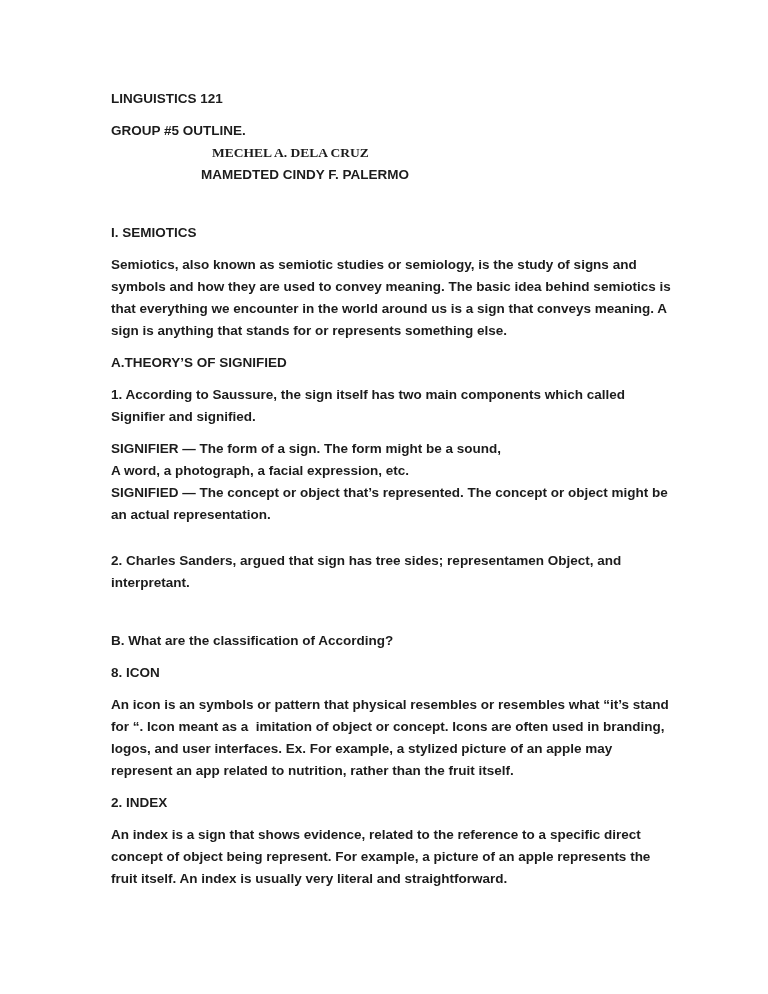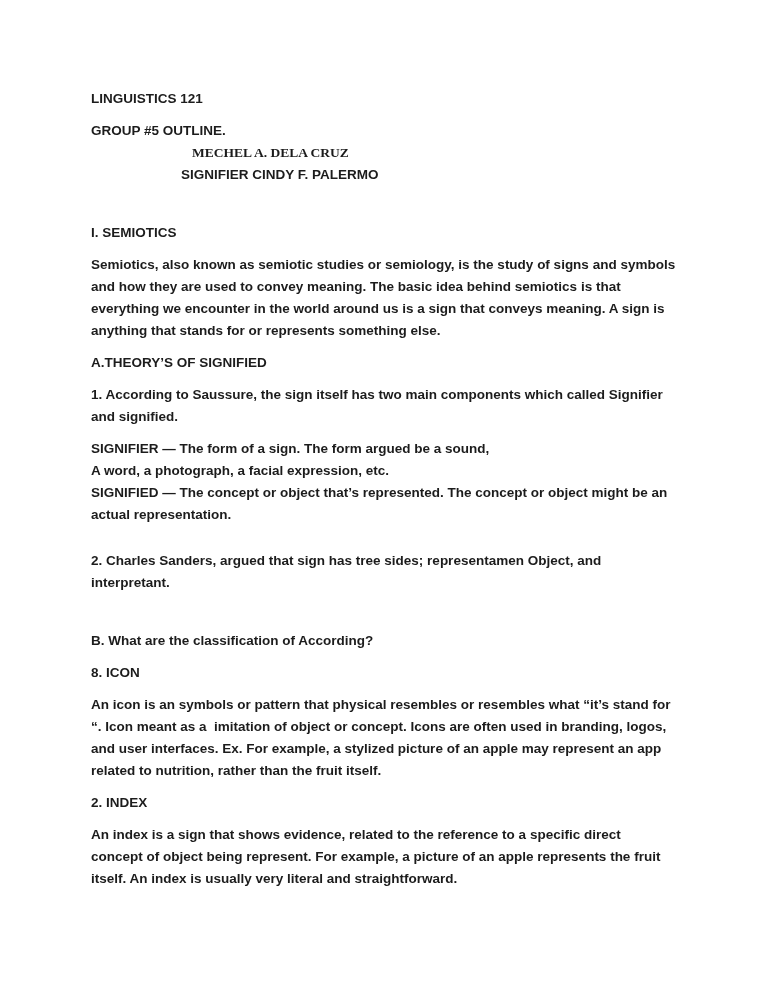--- a/index.html
+++ b/index.html
@@ -13,50 +13,51 @@
     font-family: "Liberation Sans", "DejaVu Sans", sans-serif;
     font-weight: bold;
     color: #1c1c1c;
     padding: 88px 92px 60px 91px;
     overflow: hidden;
   }
   .line, .para, .heading {
     font-size: 13.5px;
     line-height: 22px;
     white-space: pre-wrap;
+    margin-left: 20px;
   }
   .heading { margin-bottom: 0; }
   .gap-sm { margin-top: 10px; }
   .gap-md { margin-top: 24px; }
   .gap-lg { margin-top: 36px; }
   .indent-1 { padding-left: 101px; font-family: Liberation Serif, serif; }
   .indent-2 { padding-left: 90px; }
 </style>
 </head>
 <body>
 
 <div class="page">
 
   <div class="line">LINGUISTICS 121</div>
 
   <div class="line gap-sm">GROUP #5 OUTLINE.</div>
 
   <div class="line indent-1">MECHEL A. DELA CRUZ</div>
-  <div class="line indent-2">SIGNIFIER CINDY F. PALERMO</div>
+  <div class="line indent-2">MAMEDTED CINDY F. PALERMO</div>
 
   <div class="heading gap-lg">I. SEMIOTICS</div>
 
   <div class="para gap-sm">Semiotics, also known as semiotic studies or semiology, is the study of signs and symbols and how they are used to convey meaning. The basic idea behind semiotics is that everything we encounter in the world around us is a sign that conveys meaning. A sign is anything that stands for or represents something else.</div>
 
   <div class="heading gap-sm">A.THEORY’S OF SIGNIFIED</div>
 
   <div class="para gap-sm">1. According to Saussure, the sign itself has two main components which called Signifier and signified.</div>
 
   <div class="gap-sm">
-    <div class="line">SIGNIFIER — The form of a sign. The form argued be a sound,</div>
+    <div class="line">SIGNIFIER — The form of a sign. The form might be a sound,</div>
     <div class="line">A word, a photograph, a facial expression, etc.</div>
     <div class="line">SIGNIFIED — The concept or object that’s represented. The concept or object might be an actual representation.</div>
   </div>
 
   <div class="para gap-md">2. Charles Sanders, argued that sign has tree sides; representamen Object, and interpretant.</div>
 
   <div class="heading gap-lg">B. What are the classification of According?</div>
 
   <div class="heading gap-sm">8. ICON</div>
 

